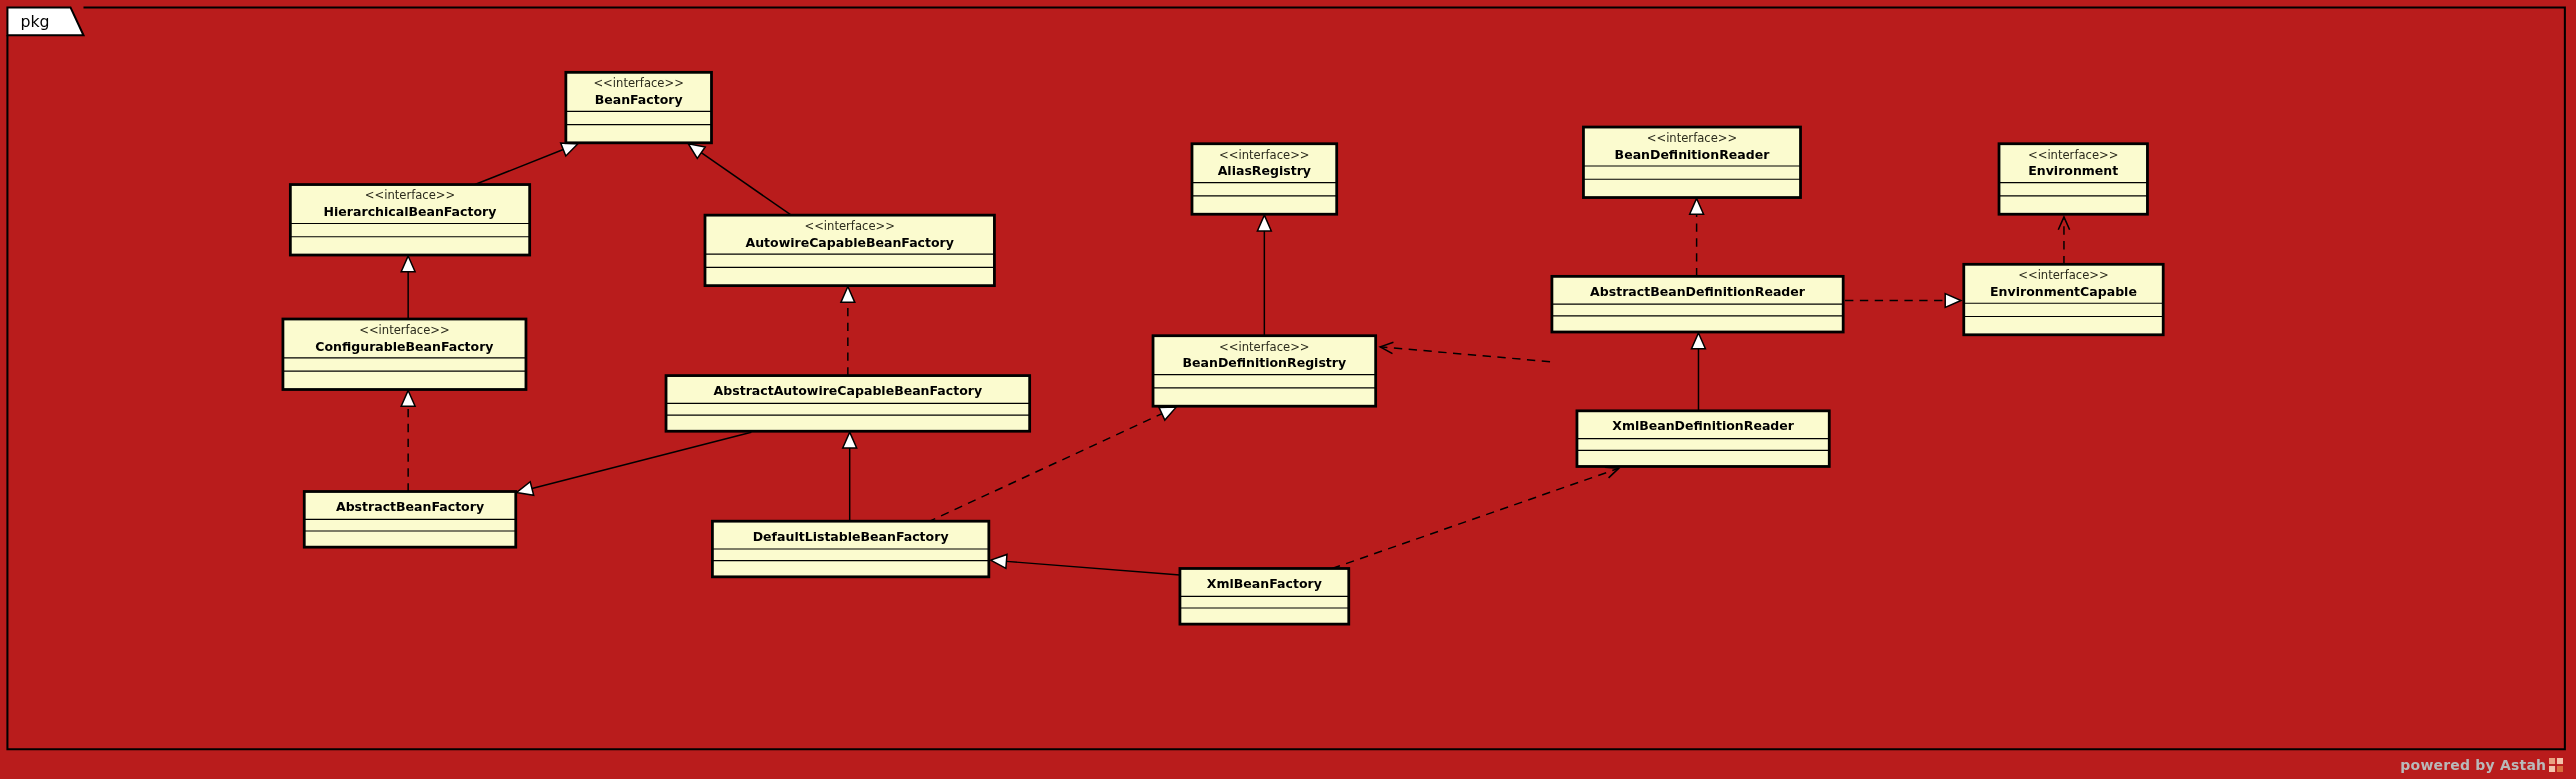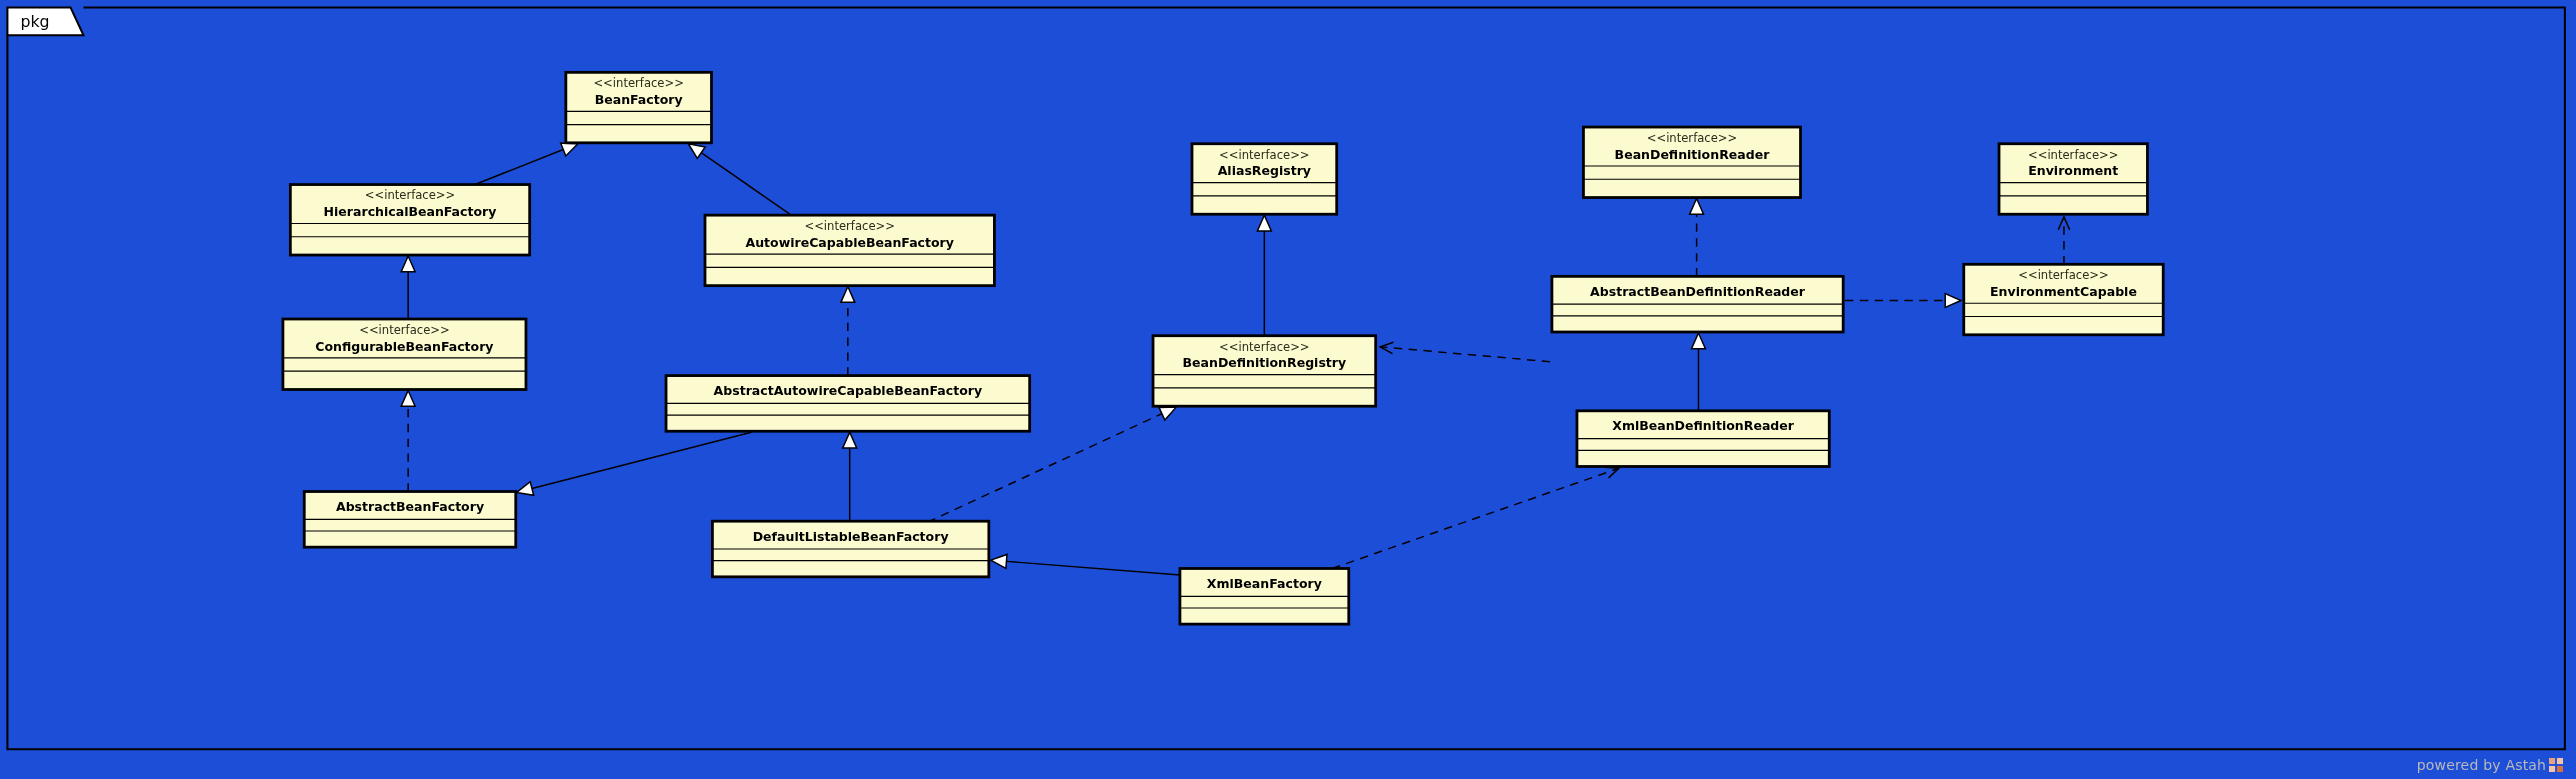--- a/index.html
+++ b/index.html
@@ -4,21 +4,21 @@
 <style>
   html, body {
     margin: 0;
     padding: 0;
     background: #ffffff;
   }
   #canvas {
     position: relative;
     width: 2576px;
     height: 779px;
-    background: #1d4ed8;
+    background: #b91c1c;
     overflow: hidden;
     font-family: "DejaVu Sans", sans-serif;
   }
   #diagram-svg {
     position: absolute;
     left: 0;
     top: 0;
     width: 2576px;
     height: 779px;
   }
@@ -82,20 +82,21 @@
     stroke-linecap: butt;
   }
   .watermark {
     position: absolute;
     right: 13px;
     bottom: 5.6px;
     display: flex;
     align-items: center;
     gap: 2.8px;
     user-select: none;
+    font-weight: bold;
   }
   .watermark-text {
     font-family: "DejaVu Sans", sans-serif;
     font-size: 14px;
     color: #b9b9b9;
     letter-spacing: 0.2px;
   }
   .watermark-logo {
     width: 14px;
     height: 14px;

